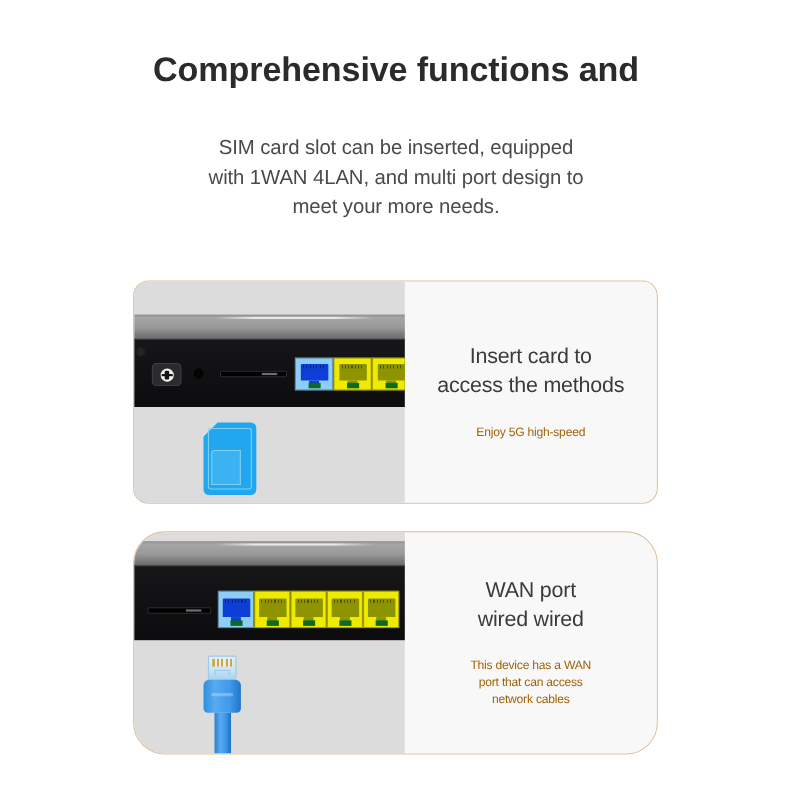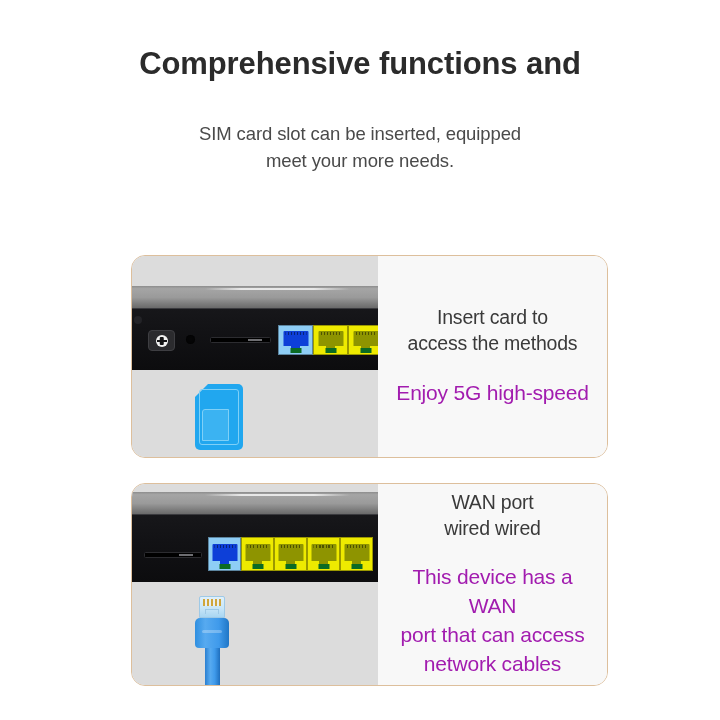--- a/index.html
+++ b/index.html
@@ -29,33 +29,33 @@
     margin-top: 30px;
     font-size: 18.5px;
     color: #4a4a4a;
     line-height: 1.45;
     letter-spacing: -0.1px;
   }
 
   
   .cards {
     position: absolute;
-    left: 131px;
+    left: 121px;
     top: 255px;
     width: 477px;
   }
   .card {
     display: flex;
     border: 1.6px solid #ddbf9c;
     border-radius: 14px;
     background: #f7f7f7;
     overflow: hidden;
     box-sizing: border-box;
   }
-  .card + .card { margin-top: 25px; }
+  .card + .card { margin-top: 25px; border-radius: 29px; }
   .card-photo {
     width: 246px;
     background: #dcdcdc;
     position: relative;
     flex: 0 0 246px;
     overflow: hidden;
   }
   .card-text {
     flex: 1 1 auto;
     background: #f8f8f8;
@@ -67,22 +67,22 @@
     padding: 6px 10px;
   }
   .card-title {
     font-size: 19.5px;
     color: #3a3a3a;
     line-height: 1.32;
     letter-spacing: -0.2px;
   }
   .card-desc {
     margin-top: 22px;
-    font-size: 21px;
-    color: #a21caf;
+    font-size: 11px;
+    color: #a16207;
     line-height: 1.38;
     letter-spacing: -0.2px;
   }
 
   
   .router {
     position: absolute;
     left: -2px;
     right: -2px;
   }
@@ -309,20 +309,21 @@
 </style>
 </head>
 <body>
 
 <div class="header">
   <div class="headline">
     <div>Comprehensive functions and</div>
   </div>
   <div class="subhead">
     <div>SIM card slot can be inserted, equipped</div>
+    <div>with 1WAN 4LAN, and multi port design to</div>
     <div>meet your more needs.</div>
   </div>
 </div>
 
 <div class="cards">
 
   <div class="card" style="height:203px;">
     <div class="card-photo">
 
       <div class="router" style="top:30px;">

